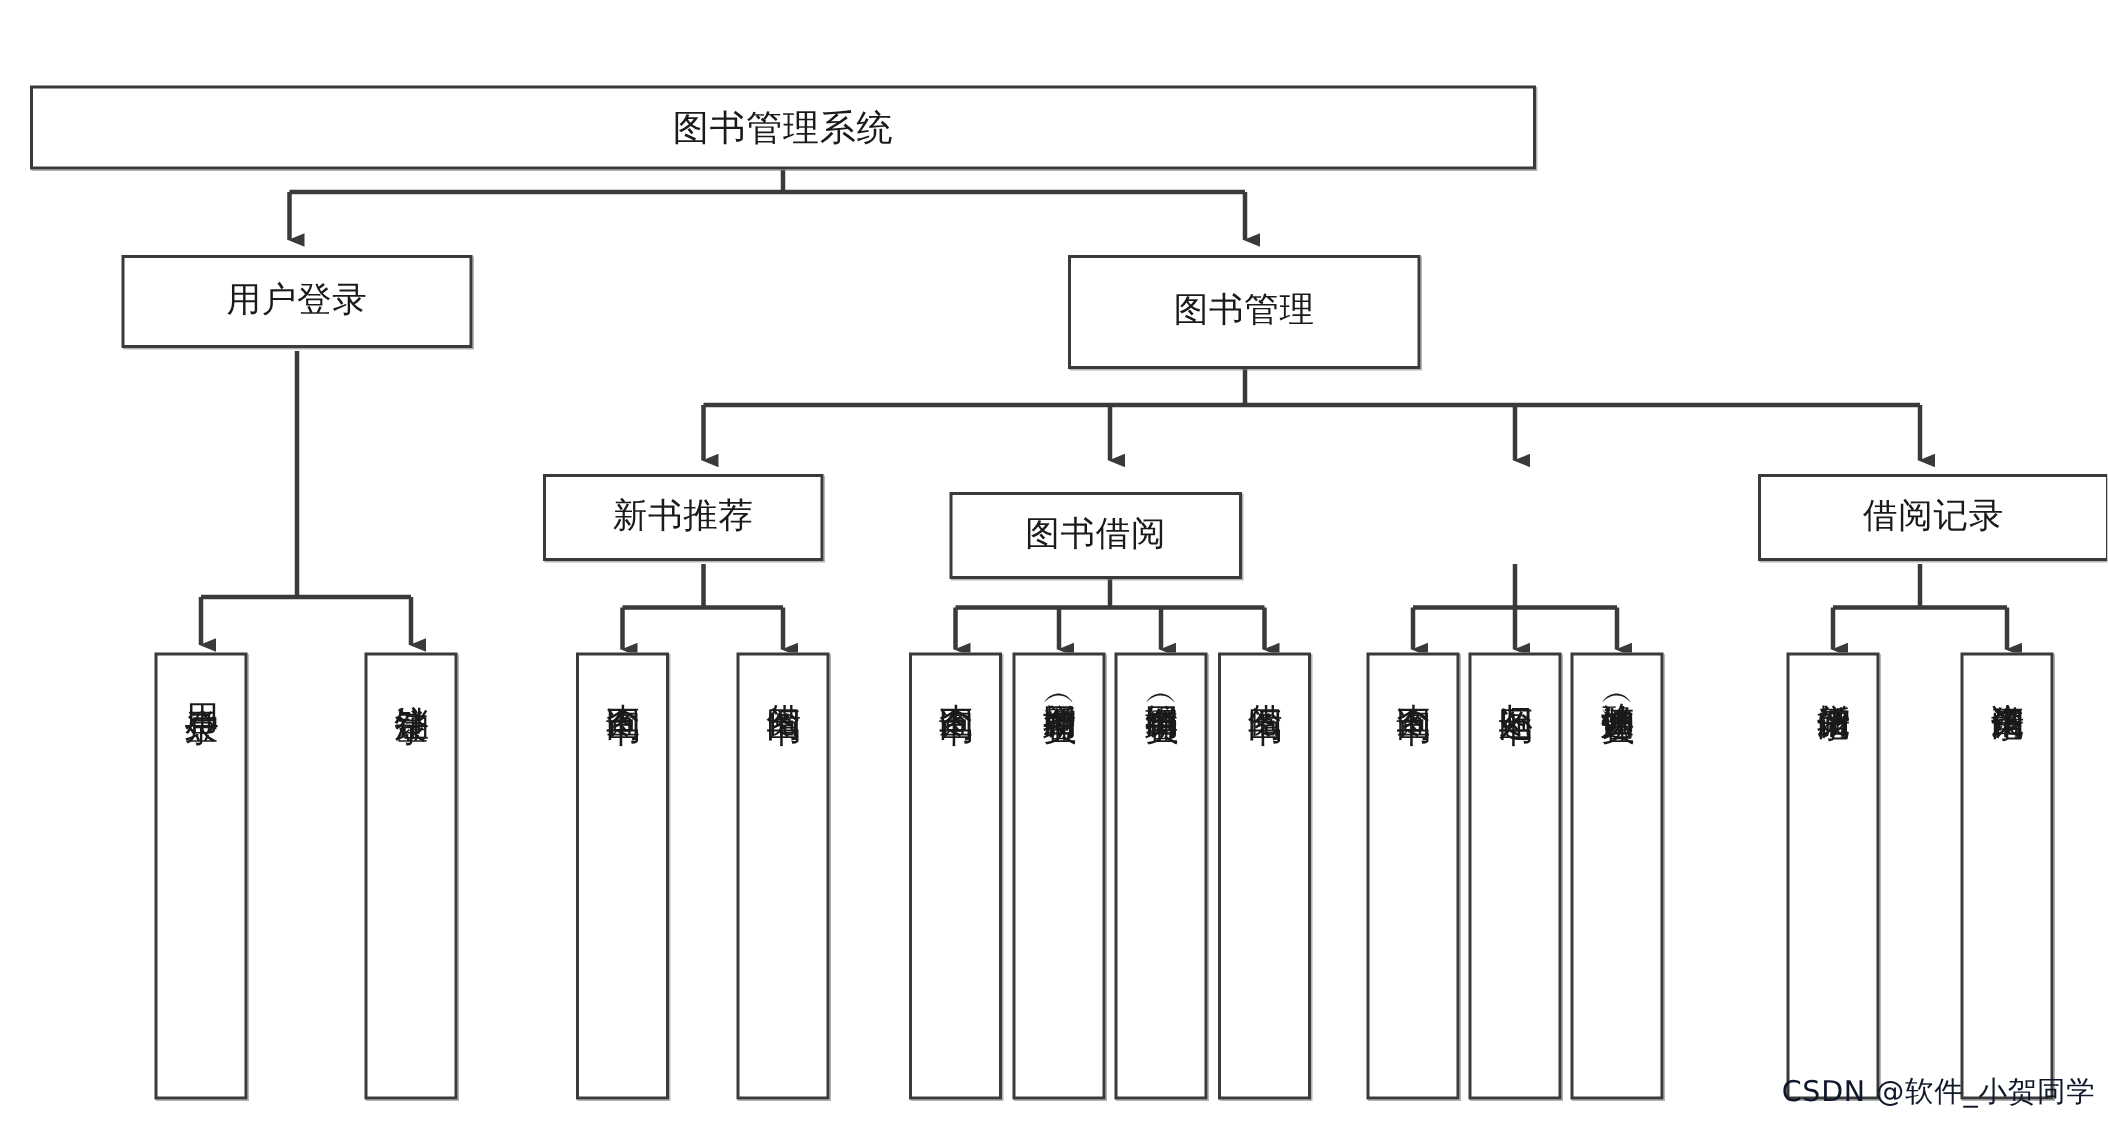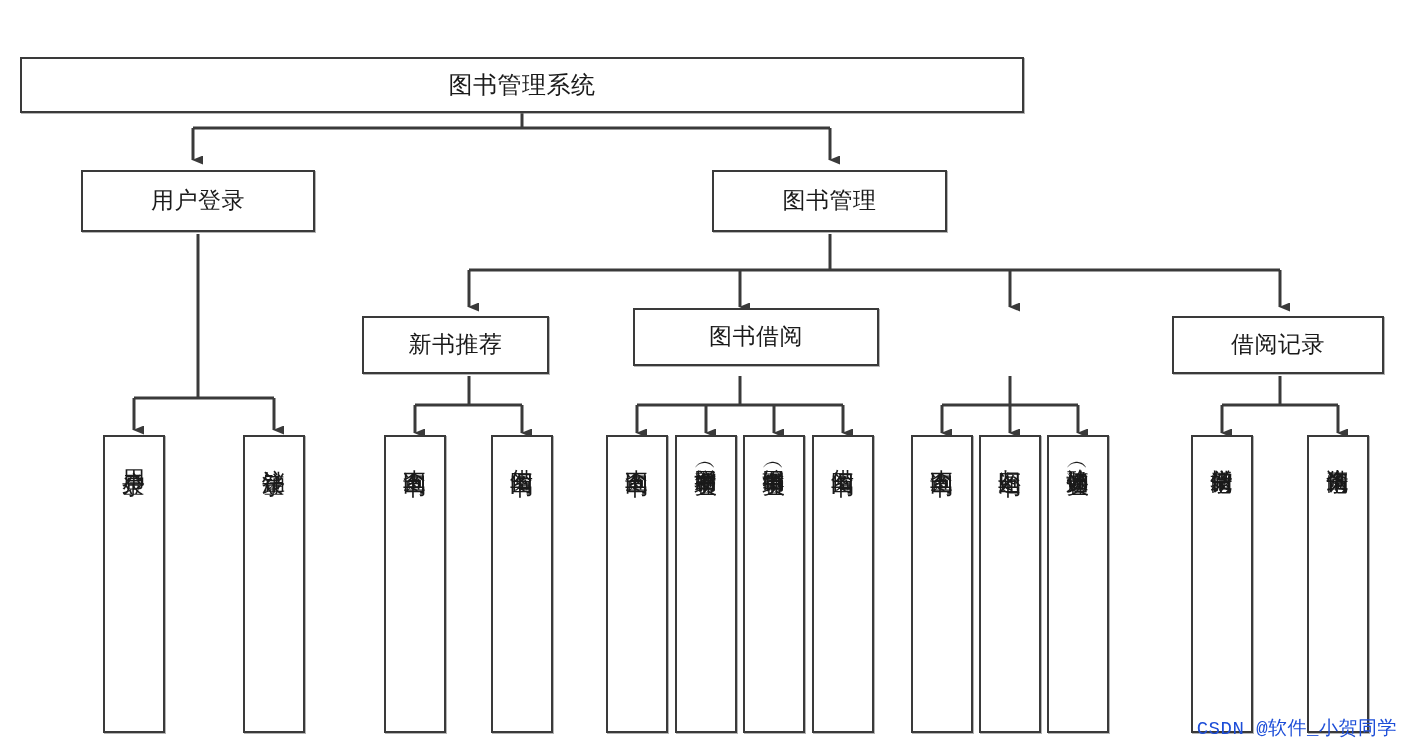--- a/index.html
+++ b/index.html
@@ -65,25 +65,24 @@
   }
   .node.v.tall .node-label {
     font-size: 22px;
     letter-spacing: 1px;
   }
   #watermark {
     position: absolute;
     right: 8px;
     bottom: 6px;
     font-size: 19px;
-    color: #1d4ed8;
+    color: #0f172a;
     letter-spacing: 0.5px;
     white-space: nowrap;
     user-select: none;
-    font-family: Liberation Mono, monospace;
   }
 </style>
 </head>
 <body>
 
 <div id="diagram-root">
 
   <svg id="edge-layer" viewBox="0 0 1405 747" xmlns="http://www.w3.org/2000/svg">
     <defs>
       <marker id="arrow" markerWidth="9" markerHeight="11" refX="4.5" refY="10" orient="auto" markerUnits="userSpaceOnUse">
@@ -134,31 +133,31 @@
     </g>
   </svg>
 
   <div class="node h root" style="left:20px; top:12px; width:1004px; height:56px;margin-top:45px;">
     <span class="node-label">图书管理系统</span>
   </div>
 
   <div class="node h" style="left:81px; top:170px; width:234px; height:62px;">
     <span class="node-label">用户登录</span>
   </div>
-  <div class="node h" style="left:712px; top:170px; width:235px; height:62px;">
+  <div class="node h" style="left:712px; top:170px; width:235px; height:76px;">
     <span class="node-label">图书管理</span>
   </div>
 
   <div class="node h" style="left:362px; top:316px; width:187px; height:58px;">
     <span class="node-label">新书推荐</span>
   </div>
-  <div class="node h" style="left:633px; top:308px; width:246px; height:58px;">
+  <div class="node h" style="left:633px; top:328px; width:195px; height:58px;">
     <span class="node-label">图书借阅</span>
   </div>
-  <div class="node h" style="left:1172px; top:316px; width:212px; height:58px;">
+  <div class="node h" style="left:1172px; top:316px; width:234px; height:58px;">
     <span class="node-label">借阅记录</span>
   </div>
 
   <div class="node v" style="left:103px; top:435px; width:62px; height:298px;">
     <span class="node-label">用户登录</span>
   </div>
   <div class="node v" style="left:243px; top:435px; width:62px; height:298px;">
     <span class="node-label">注销登录</span>
   </div>
 

